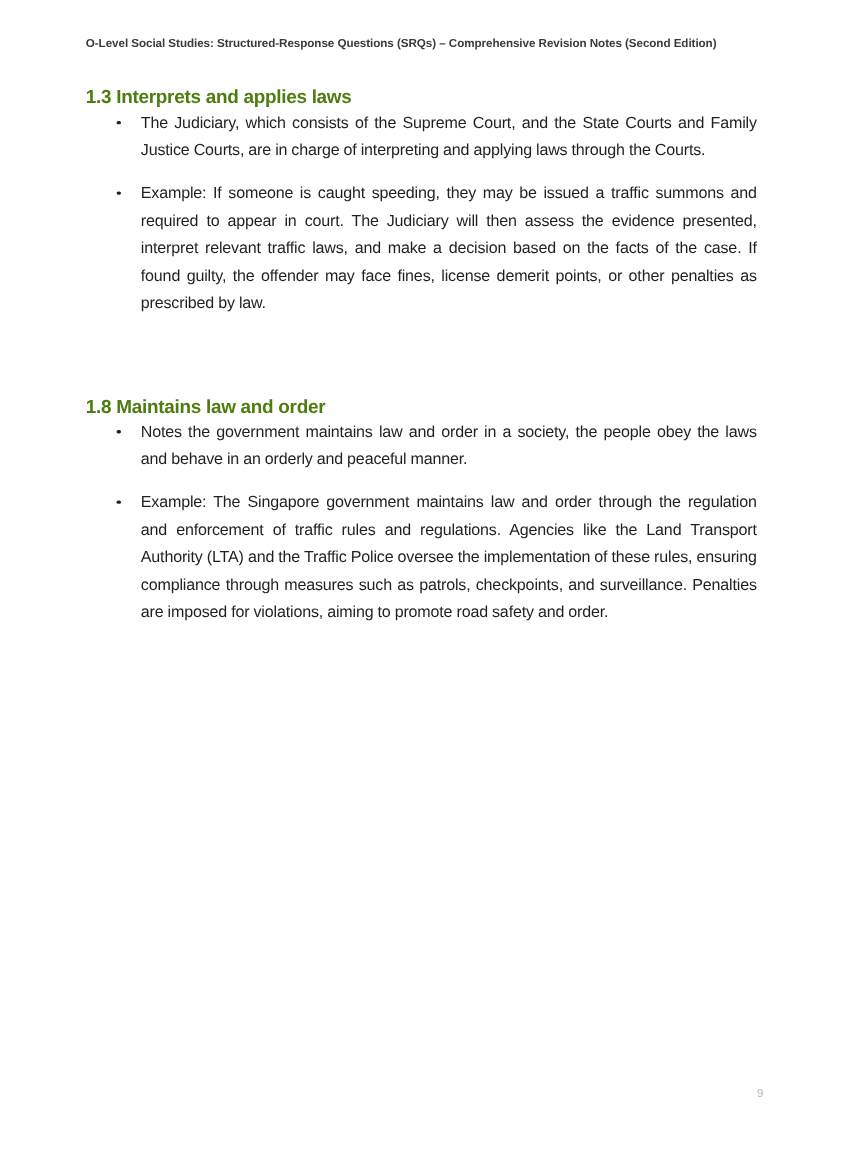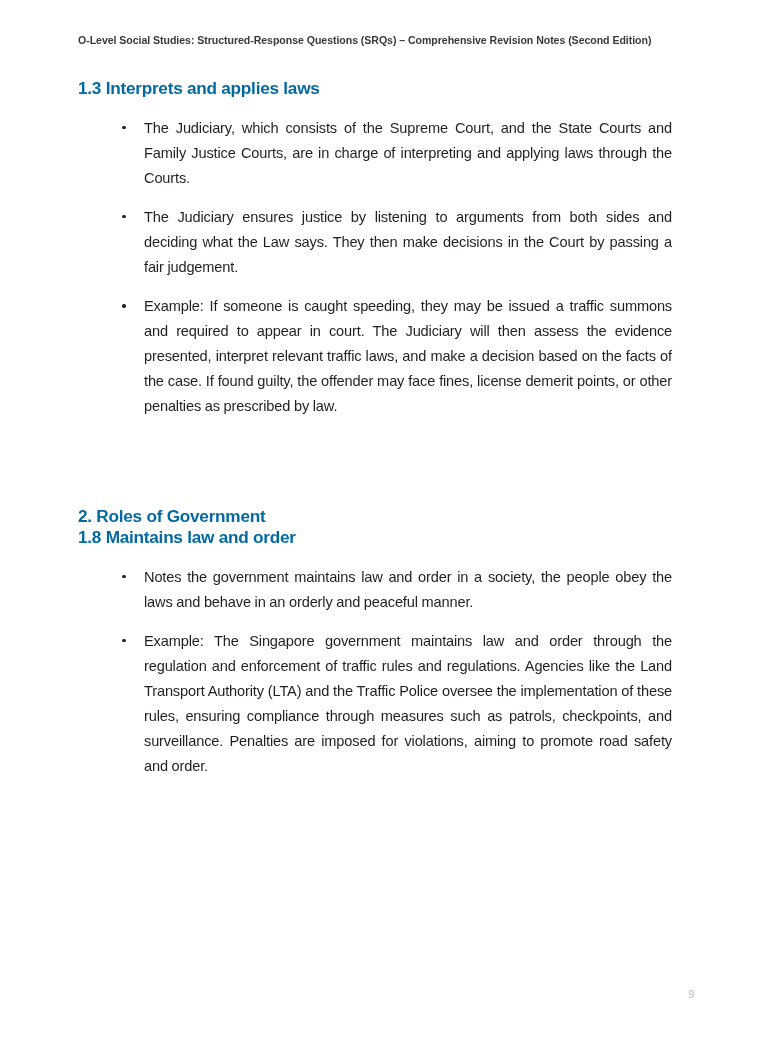--- a/index.html
+++ b/index.html
@@ -43,35 +43,35 @@
     position: absolute;
     left: 78px;
     top: 78px;
     width: 610px;
   }
 
   h2.section-heading {
     font-size: 17.2px;
     font-weight: bold;
     letter-spacing: -0.25px;
-    color: #0369a1;
+    color: #4d7c0f;
     margin: 0;
     padding: 0;
     line-height: 1.25;
   }
 
   .h-1-3      { margin-top: 1px;  margin-bottom: 13px; }
   .h-2-main   { margin-top: 0;    margin-bottom: 14px; }
   .h-2-1      { margin-top: 0;    margin-bottom: 12px; }
 
   .gap-before-section2 { height: 70px; }
 
   ul.bullets {
     list-style: none;
-    margin: 16px;
+    margin: 0;
     padding: 0;
   }
 
   ul.bullets > li {
     position: relative;
     padding-left: 50px;
     margin: 0 0 14px 0;
     font-size: 14.6px;
     line-height: 1.72;
     letter-spacing: -0.15px;
@@ -112,27 +112,25 @@
 <div class="page">
 
   <div class="running-header">O-Level Social Studies: Structured-Response Questions (SRQs) – Comprehensive Revision Notes (Second Edition)</div>
 
   <div class="content">
 
     <h2 class="section-heading h-1-3">1.3 Interprets and applies laws</h2>
 
     <ul class="bullets">
       <li>The Judiciary, which consists of the Supreme Court, and the State Courts and Family Justice Courts, are in charge of interpreting and applying laws through the Courts.</li>
-      <li>The Judiciary ensures justice by listening to arguments from both sides and deciding what the Law says. They then make decisions in the Court by passing a fair judgement.</li>
       <li>Example: If someone is caught speeding, they may be issued a traffic summons and required to appear in court. The Judiciary will then assess the evidence presented, interpret relevant traffic laws, and make a decision based on the facts of the case. If found guilty, the offender may face fines, license demerit points, or other penalties as prescribed by law.</li>
     </ul>
 
     <div class="gap-before-section2"></div>
 
-    <h2 class="section-heading h-2-main">2. Roles of Government</h2>
 
     <h2 class="section-heading h-2-1">1.8 Maintains law and order</h2>
 
     <ul class="bullets">
       <li>Notes the government maintains law and order in a society, the people obey the laws and behave in an orderly and peaceful manner.</li>
       <li>Example: The Singapore government maintains law and order through the regulation and enforcement of traffic rules and regulations. Agencies like the Land Transport Authority (LTA) and the Traffic Police oversee the implementation of these rules, ensuring compliance through measures such as patrols, checkpoints, and surveillance. Penalties are imposed for violations, aiming to promote road safety and order.</li>
     </ul>
 
   </div>
 

